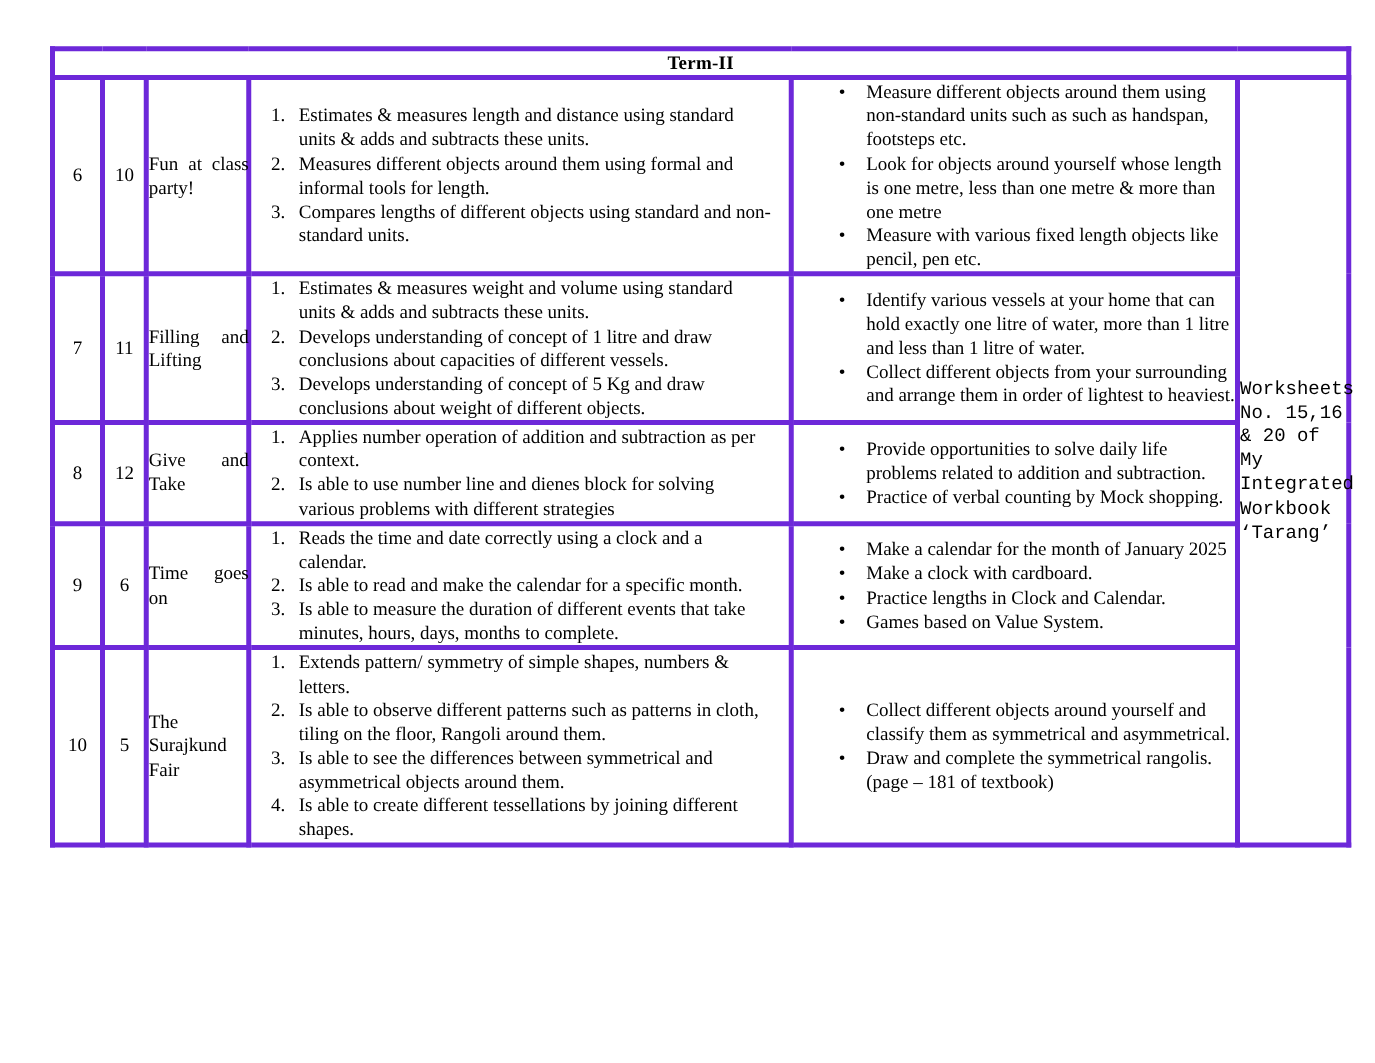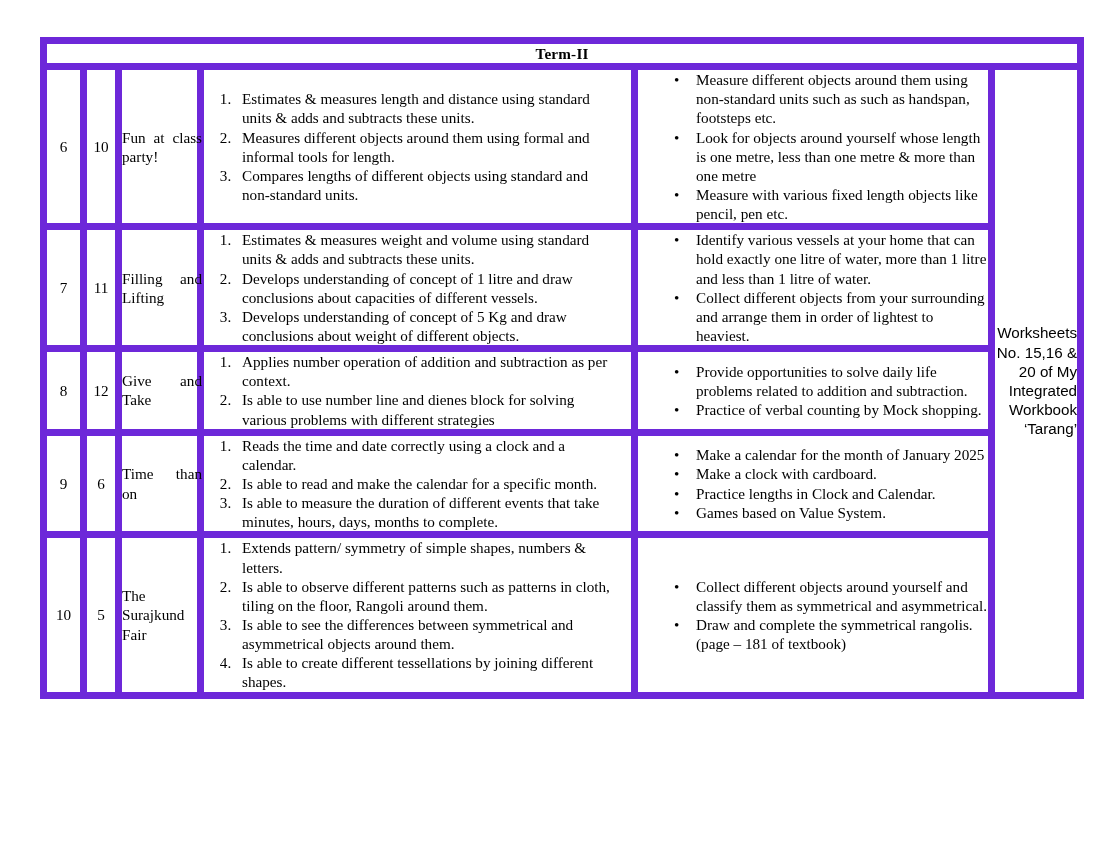--- a/index.html
+++ b/index.html
@@ -24,21 +24,21 @@
 
   table.syllabus {
     position: absolute;
     left: 40px;
     top: 37px;
     width: 1037px;
     border-collapse: collapse;
     table-layout: fixed;
   }
   table.syllabus td {
-    border: 7px solid #6d28d9;
+    border: 4px solid #6d28d9;
     vertical-align: middle;
     padding: 0;
     font-size: 15.2px;
     line-height: 1.26;
   }
 
   
   col.c-sno      { width: 40px; }
   col.c-week     { width: 35px; }
   col.c-theme    { width: 82px; }
@@ -74,24 +74,24 @@
     text-align-last: left;
     display: block;
     width: 80px;
   }
 
   td.outcomes { padding: 4px 5px 4px 0px; }
   td.acts     { padding: 4px 6px 4px 2px; }
   td.ws {
     vertical-align: top;
     padding: 6px 4px 4px 6px;
-    font-family: Liberation Sans, sans-serif;
+    font-family: Liberation Mono, monospace;
     font-size: 13.2px;
     line-height: 1.48;
-    text-align: right;
+    text-align: left;
   }
 
   ol.numlist {
     margin: 0;
     padding: 0 0 0 31px;
     list-style-position: outside;
   }
   ol.numlist > li {
     margin: 0 14px 0 0;
     padding-left: 7px;
@@ -213,21 +213,21 @@
             <li><span class="dot">•</span><span>Provide opportunities to solve daily life problems related to addition and subtraction.</span></li>
             <li><span class="dot">•</span><span>Practice of verbal counting by Mock shopping.</span></li>
           </ul>
         </td>
       </tr>
 
       <tr>
         <td class="sno">9</td>
         <td class="week">6</td>
         <td class="theme">
-          <span class="just">Time than on</span>
+          <span class="just">Time goes on</span>
         </td>
         <td class="outcomes">
           <ol class="numlist">
             <li>Reads the time and date correctly using a clock and a calendar.</li>
             <li>Is able to read and make the calendar for a specific month.</li>
             <li>Is able to measure the duration of different events that take minutes, hours, days, months to complete.</li>
           </ol>
         </td>
         <td class="acts">
           <ul class="bullist">

